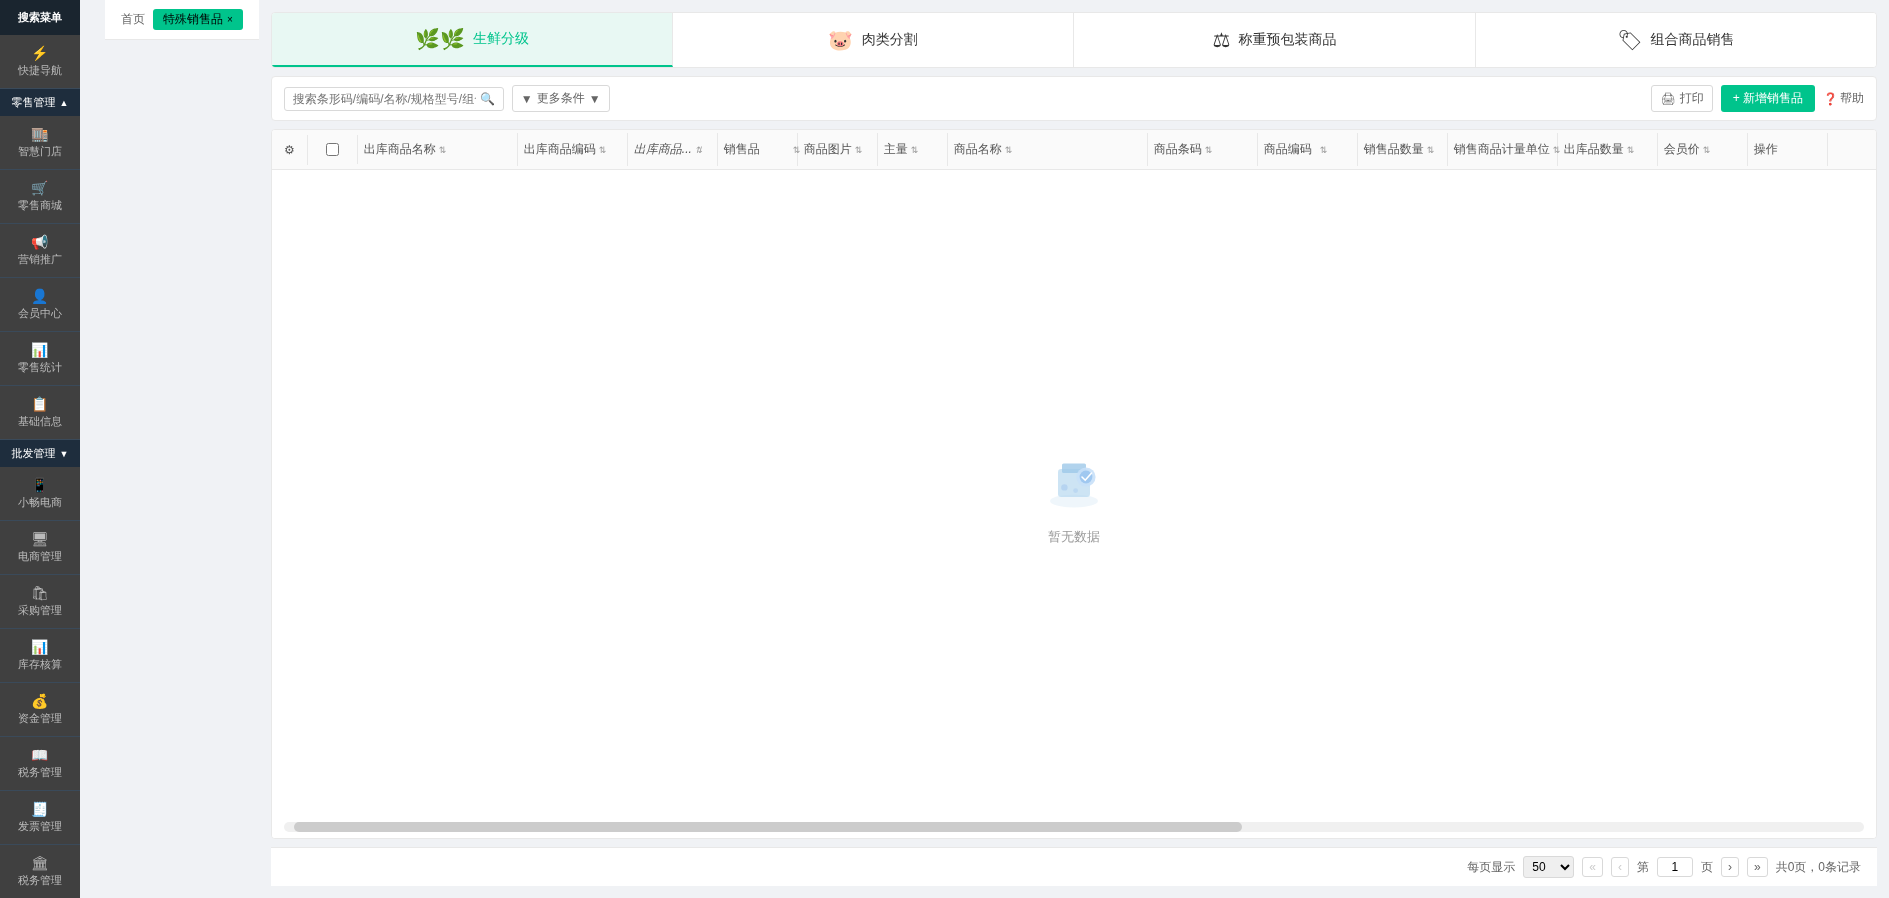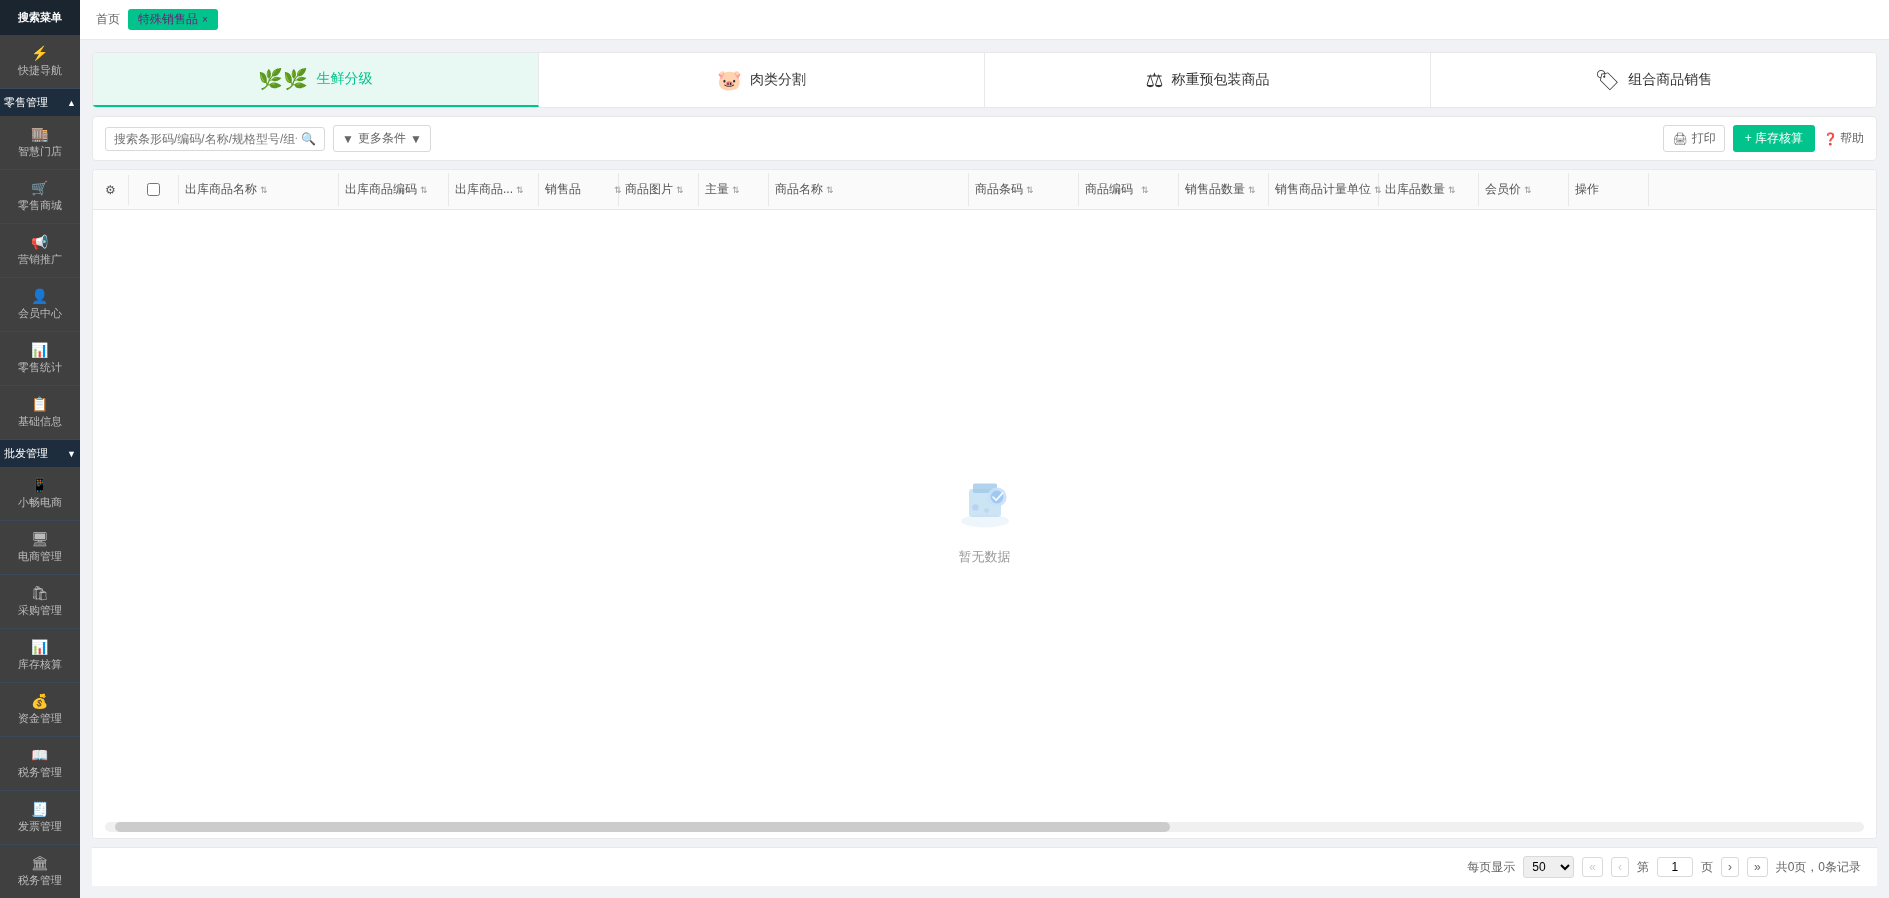--- a/index.html
+++ b/index.html
@@ -38,53 +38,54 @@
     }
     .sidebar-item .icon { font-size: 14px; }
     .sidebar-section {
       padding: 6px 4px;
       text-align: center;
       color: #fff;
       background: #1e2d3d;
       font-size: 11px;
       display: flex;
       align-items: center;
-      justify-content: space-between;
+      justify-content: center;
       gap: 4px;
       cursor: pointer;
     }
     .sidebar-section .arrow { font-size: 9px; }
 
     
     .main-area {
       flex: 1;
       display: flex;
-      flex-direction: column;
+      flex-direction: row;
       overflow: hidden;
       background: #f0f2f5;
+      padding-left: 25px;
     }
 
     
     .topbar {
       background: #fff;
       border-bottom: 1px solid #e8e8e8;
       padding: 0 16px;
       height: 40px;
       display: flex;
       align-items: center;
       gap: 8px;
     }
     .topbar-home {
       color: #666;
       font-size: 12px;
       cursor: pointer;
     }
     .topbar-tag {
       background: #00c48c;
-      color: #701a75;
+      color: #000000;
       padding: 2px 10px;
       border-radius: 3px;
       font-size: 12px;
       display: flex;
       align-items: center;
       gap: 4px;
       cursor: pointer;
     }
     .topbar-tag .close { font-size: 10px; cursor: pointer; }
 
@@ -236,21 +237,21 @@
       gap: 3px;
       flex-shrink: 0;
     }
     .th.checkbox-col { width: 50px; justify-content: center; }
     .th.settings-col { width: 36px; justify-content: center; }
     .th .sort-icon { font-size: 9px; color: #999; }
 
     
     .col-name { width: 160px; }
     .col-code { width: 110px; }
-    .col-barcode { width: 90px; }
+    .col-barcode { width: 90px; font-style: italic; }
     .col-sales { width: 80px; gap: 33px; }
     .col-img { width: 80px; }
     .col-weight { width: 70px; }
     .col-goods-name { width: 200px; }
     .col-goods-barcode { width: 110px; }
     .col-goods-code { width: 100px; gap: 8px; }
     .col-sales-qty { width: 90px; }
     .col-unit { width: 110px; }
     .col-out-qty { width: 100px; }
     .col-member-price { width: 90px; }
@@ -445,21 +446,21 @@
           <span>更多条件</span>
           <span>▼</span>
         </div>
       </div>
       <div class="toolbar-right">
         <div class="print-btn">
           <span>🖨</span>
           <span>打印</span>
         </div>
         <button class="add-btn">
-          <span>+ 库存核算</span>
+          <span>+ 新增销售品</span>
         </button>
         <div class="help-btn">
           <span>❓</span>
           <span>帮助</span>
         </div>
       </div>
     </div>
 
     <div class="table-container">
       <div class="table-header">

